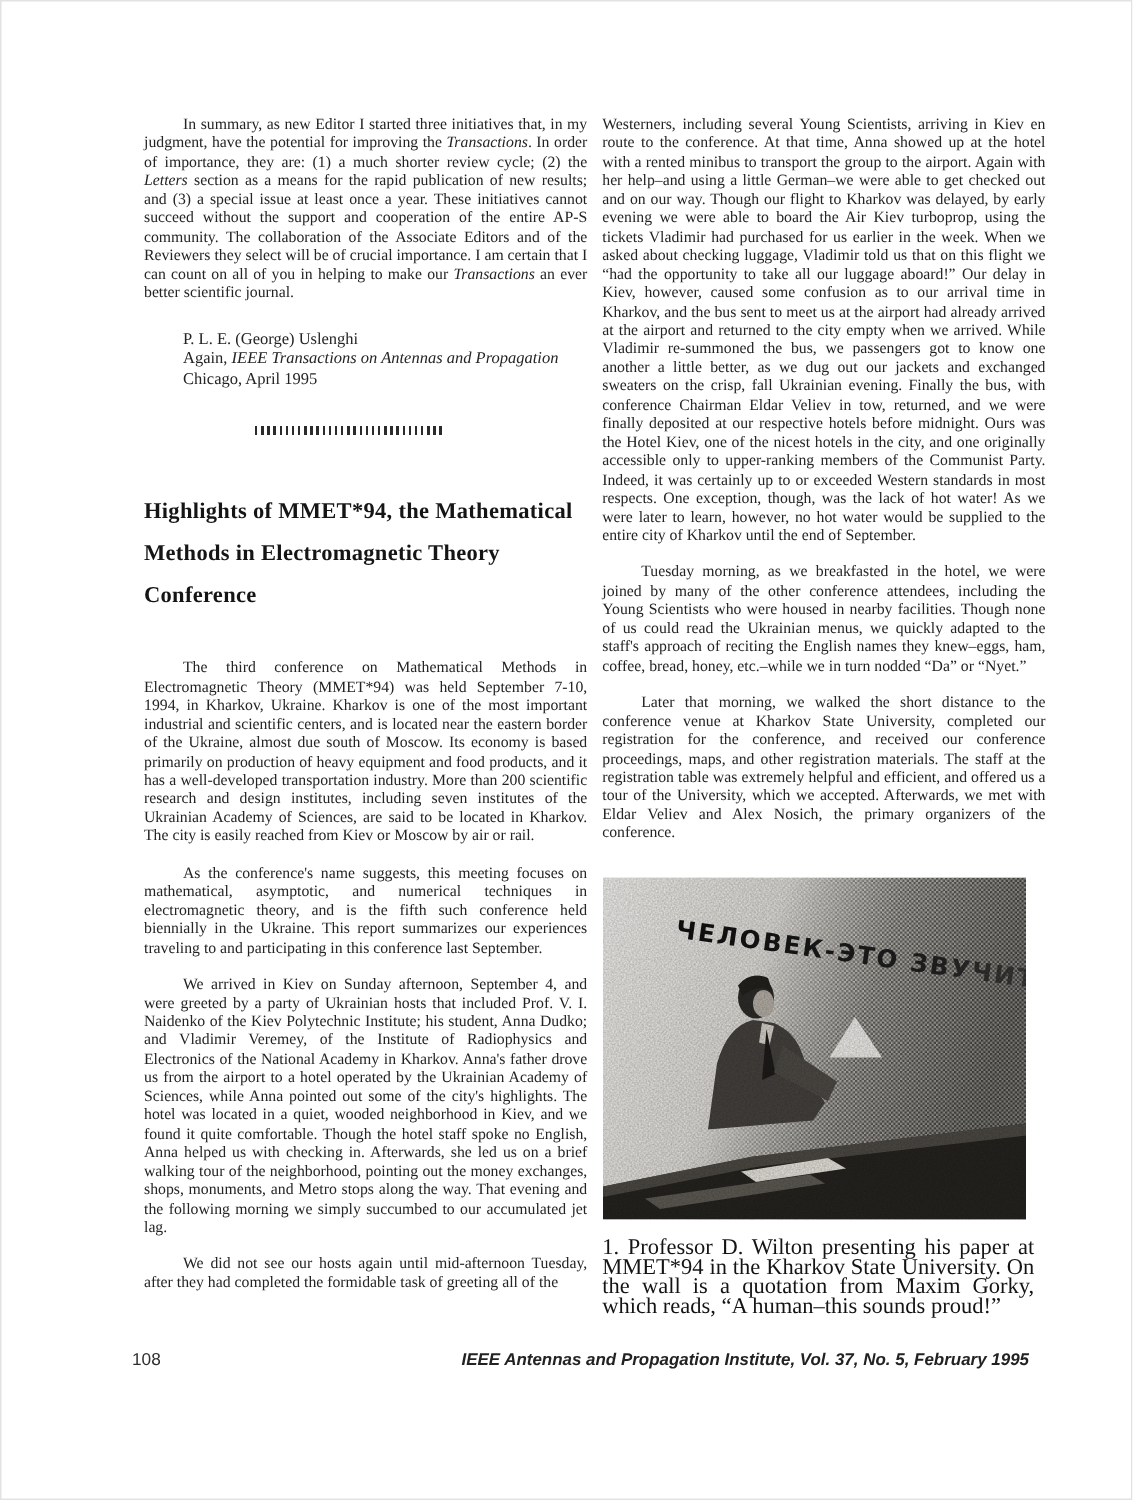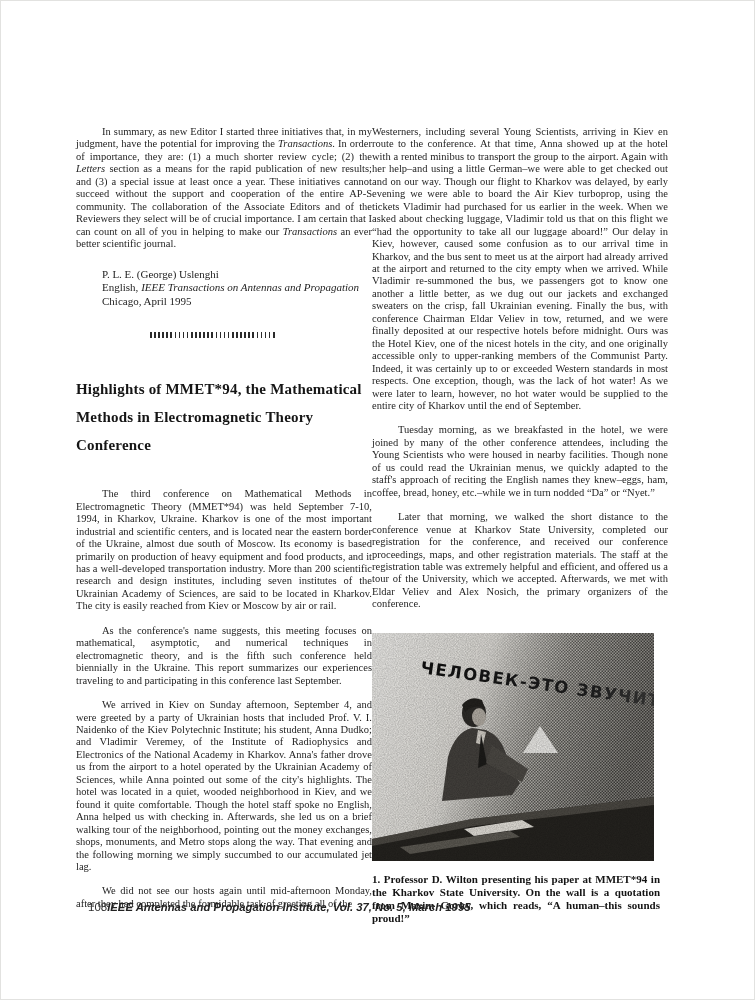--- a/index.html
+++ b/index.html
@@ -10,22 +10,22 @@
     font-family:"Liberation Serif", serif;
     color:#212121;
     overflow:hidden;
   }
   .scan-frame {
     position:absolute; inset:0;
     border:1px solid #e2e2e0;
     pointer-events:none;
   }
   .columns {
-    position:absolute; left:76px; top:78px; width:601px;
-    display:flex; gap:0;margin-top:48px;
+    position:absolute; left:96px; top:78px; width:601px;
+    display:flex; gap:10px;
   }
   .col { width:296px; }
   p.body {
     font-size:10.5px; line-height:12.45px;
     text-align:justify; margin:0 0 12px 0;
     color:#242424;
   }
   p.indent { text-indent:26px; }
   .it, em { font-style:italic; }
   .signature {
@@ -38,56 +38,56 @@
     background:repeating-linear-gradient(90deg,#2b2b2b 0 1.6px,transparent 1.6px 4.1px);
   }
   h1.article-title {
     font-size:15px; line-height:28px; letter-spacing:0.2px;
     font-weight:700; color:#151515;
     margin:37px 0 29px 0;
   }
   figure.photo { margin:22px 0 0 0; padding:0; width:282px; }
   .caption {
     margin-top:8px;
-    font-weight:700; font-size:11px; line-height:13.2px;
+    font-weight:400; font-size:15px; line-height:13.2px;
     text-align:justify; color:#141414; width:288px;
   }
   footer {
     position:absolute; left:88px; top:901px; width:598px;
-    display:flex; justify-content:flex-start; align-items:baseline;
+    display:flex; justify-content:space-between; align-items:baseline;
     font-family:"Liberation Sans", sans-serif;
   }
   .pageno { font-size:11.5px; color:#2e2e2e; }
   .cite { font-size:11.3px; font-style:italic; color:#222; font-weight:700; }
   .cite .mag { font-weight:700; }
 </style>
 </head>
 <body>
 
 <div class="scan-frame"></div>
 
 <main class="columns">
 
   <section class="col">
     <p class="body indent"><span>In summary, as new Editor I started three initiatives that, in my judgment, have the potential for improving the </span><span class="it">Transactions</span><span>. In order of importance, they are: (1) a much shorter review cycle; (2) the </span><span class="it">Letters</span><span> section as a means for the rapid publication of new results; and (3) a special issue at least once a year. These initiatives cannot succeed without the support and cooperation of the entire AP-S community. The collaboration of the Associate Editors and of the Reviewers they select will be of crucial importance. I am certain that I can count on all of you in helping to make our </span><span class="it">Transactions</span><span> an ever better scientific journal.</span></p>
 
     <div class="signature">
       <div>P. L. E. (George) Uslenghi</div>
-      <div><span>English, </span><em>IEEE Transactions on Antennas and Propagation</em></div>
+      <div><span>Again, </span><em>IEEE Transactions on Antennas and Propagation</em></div>
       <div>Chicago, April 1995</div>
     </div>
 
     <div class="ornament"></div>
 
     <h1 class="article-title">Highlights of MMET*94, the Mathematical Methods in Electromagnetic Theory Conference</h1>
 
     <p class="body indent">The third conference on Mathematical Methods in Electromagnetic Theory (MMET*94) was held September 7-10, 1994, in Kharkov, Ukraine. Kharkov is one of the most important industrial and scientific centers, and is located near the eastern border of the Ukraine, almost due south of Moscow. Its economy is based primarily on production of heavy equipment and food products, and it has a well-developed transportation industry. More than 200 scientific research and design institutes, including seven institutes of the Ukrainian Academy of Sciences, are said to be located in Kharkov. The city is easily reached from Kiev or Moscow by air or rail.</p>
     <p class="body indent">As the conference's name suggests, this meeting focuses on mathematical, asymptotic, and numerical techniques in electromagnetic theory, and is the fifth such conference held biennially in the Ukraine. This report summarizes our experiences traveling to and participating in this conference last September.</p>
     <p class="body indent">We arrived in Kiev on Sunday afternoon, September 4, and were greeted by a party of Ukrainian hosts that included Prof. V. I. Naidenko of the Kiev Polytechnic Institute; his student, Anna Dudko; and Vladimir Veremey, of the Institute of Radiophysics and Electronics of the National Academy in Kharkov. Anna's father drove us from the airport to a hotel operated by the Ukrainian Academy of Sciences, while Anna pointed out some of the city's highlights. The hotel was located in a quiet, wooded neighborhood in Kiev, and we found it quite comfortable. Though the hotel staff spoke no English, Anna helped us with checking in. Afterwards, she led us on a brief walking tour of the neighborhood, pointing out the money exchanges, shops, monuments, and Metro stops along the way. That evening and the following morning we simply succumbed to our accumulated jet lag.</p>
-    <p class="body indent">We did not see our hosts again until mid-afternoon Monday, after they had completed the formidable task of greeting all of the</p>
+    <p class="body indent">We did not see our hosts again until mid-afternoon Tuesday, after they had completed the formidable task of greeting all of the</p>
   </section>
 
   <section class="col">
     <p class="body">Westerners, including several Young Scientists, arriving in Kiev en route to the conference. At that time, Anna showed up at the hotel with a rented minibus to transport the group to the airport. Again with her help–and using a little German–we were able to get checked out and on our way. Though our flight to Kharkov was delayed, by early evening we were able to board the Air Kiev turboprop, using the tickets Vladimir had purchased for us earlier in the week. When we asked about checking luggage, Vladimir told us that on this flight we “had the opportunity to take all our luggage aboard!” Our delay in Kiev, however, caused some confusion as to our arrival time in Kharkov, and the bus sent to meet us at the airport had already arrived at the airport and returned to the city empty when we arrived. While Vladimir re-summoned the bus, we passengers got to know one another a little better, as we dug out our jackets and exchanged sweaters on the crisp, fall Ukrainian evening. Finally the bus, with conference Chairman Eldar Veliev in tow, returned, and we were finally deposited at our respective hotels before midnight. Ours was the Hotel Kiev, one of the nicest hotels in the city, and one originally accessible only to upper-ranking members of the Communist Party. Indeed, it was certainly up to or exceeded Western standards in most respects. One exception, though, was the lack of hot water! As we were later to learn, however, no hot water would be supplied to the entire city of Kharkov until the end of September.</p>
     <p class="body indent">Tuesday morning, as we breakfasted in the hotel, we were joined by many of the other conference attendees, including the Young Scientists who were housed in nearby facilities. Though none of us could read the Ukrainian menus, we quickly adapted to the staff's approach of reciting the English names they knew–eggs, ham, coffee, bread, honey, etc.–while we in turn nodded “Da” or “Nyet.”</p>
     <p class="body indent">Later that morning, we walked the short distance to the conference venue at Kharkov State University, completed our registration for the conference, and received our conference proceedings, maps, and other registration materials. The staff at the registration table was extremely helpful and efficient, and offered us a tour of the University, which we accepted. Afterwards, we met with Eldar Veliev and Alex Nosich, the primary organizers of the conference.</p>
 
     <figure class="photo">
       <svg width="282" height="228" viewBox="0 0 282 228" xmlns="http://www.w3.org/2000/svg">
         <defs>
@@ -149,14 +149,14 @@
       </svg>
     </figure>
 
     <figcaption class="caption">1. Professor D. Wilton presenting his paper at MMET*94 in the Kharkov State University. On the wall is a quotation from Maxim Gorky, which reads, “A human–this sounds proud!”</figcaption>
   </section>
 
 </main>
 
 <footer>
   <span class="pageno">108</span>
-  <span class="cite"><em class="mag">IEEE Antennas and Propagation Institute,</em><em> Vol. 37, No. 5, March 1995</em></span>
+  <span class="cite"><em class="mag">IEEE Antennas and Propagation Institute,</em><em> Vol. 37, No. 5, February 1995</em></span>
 </footer>
 
 </body></html>

